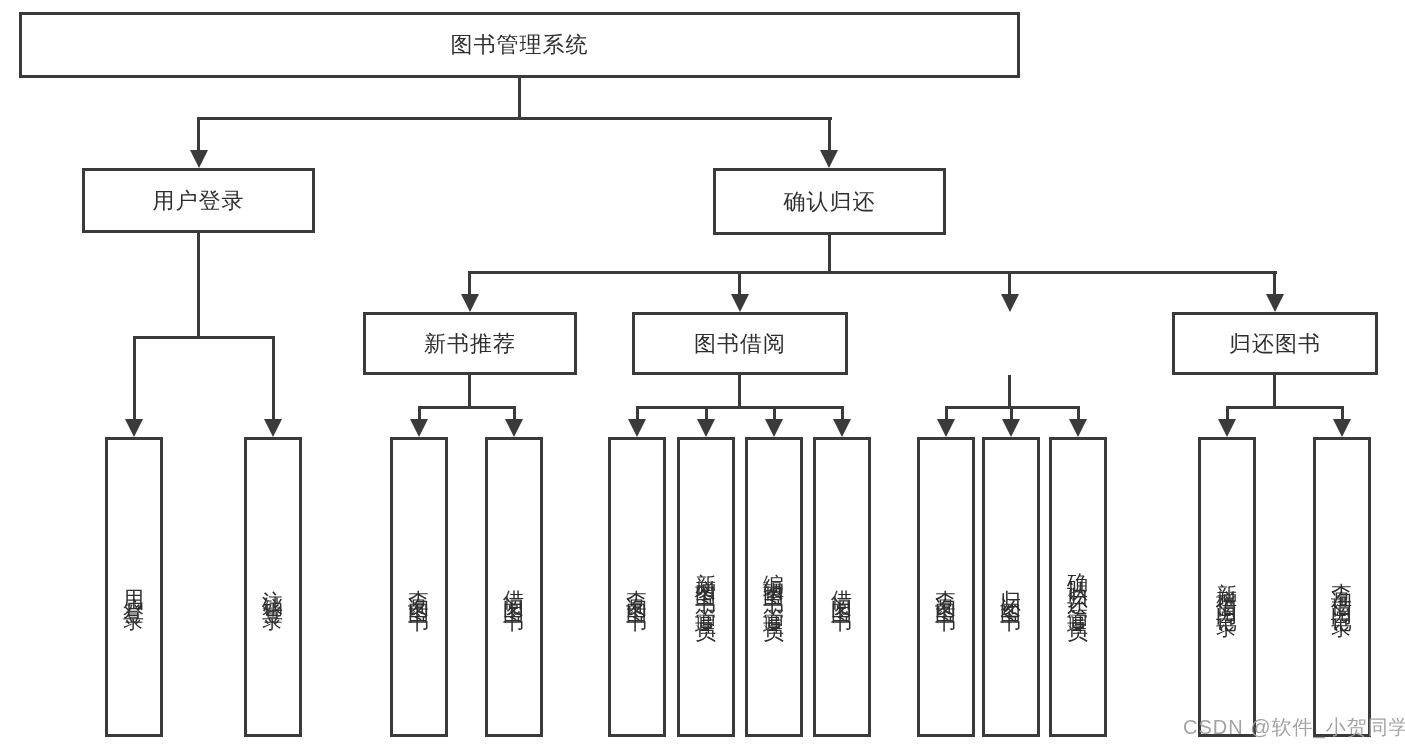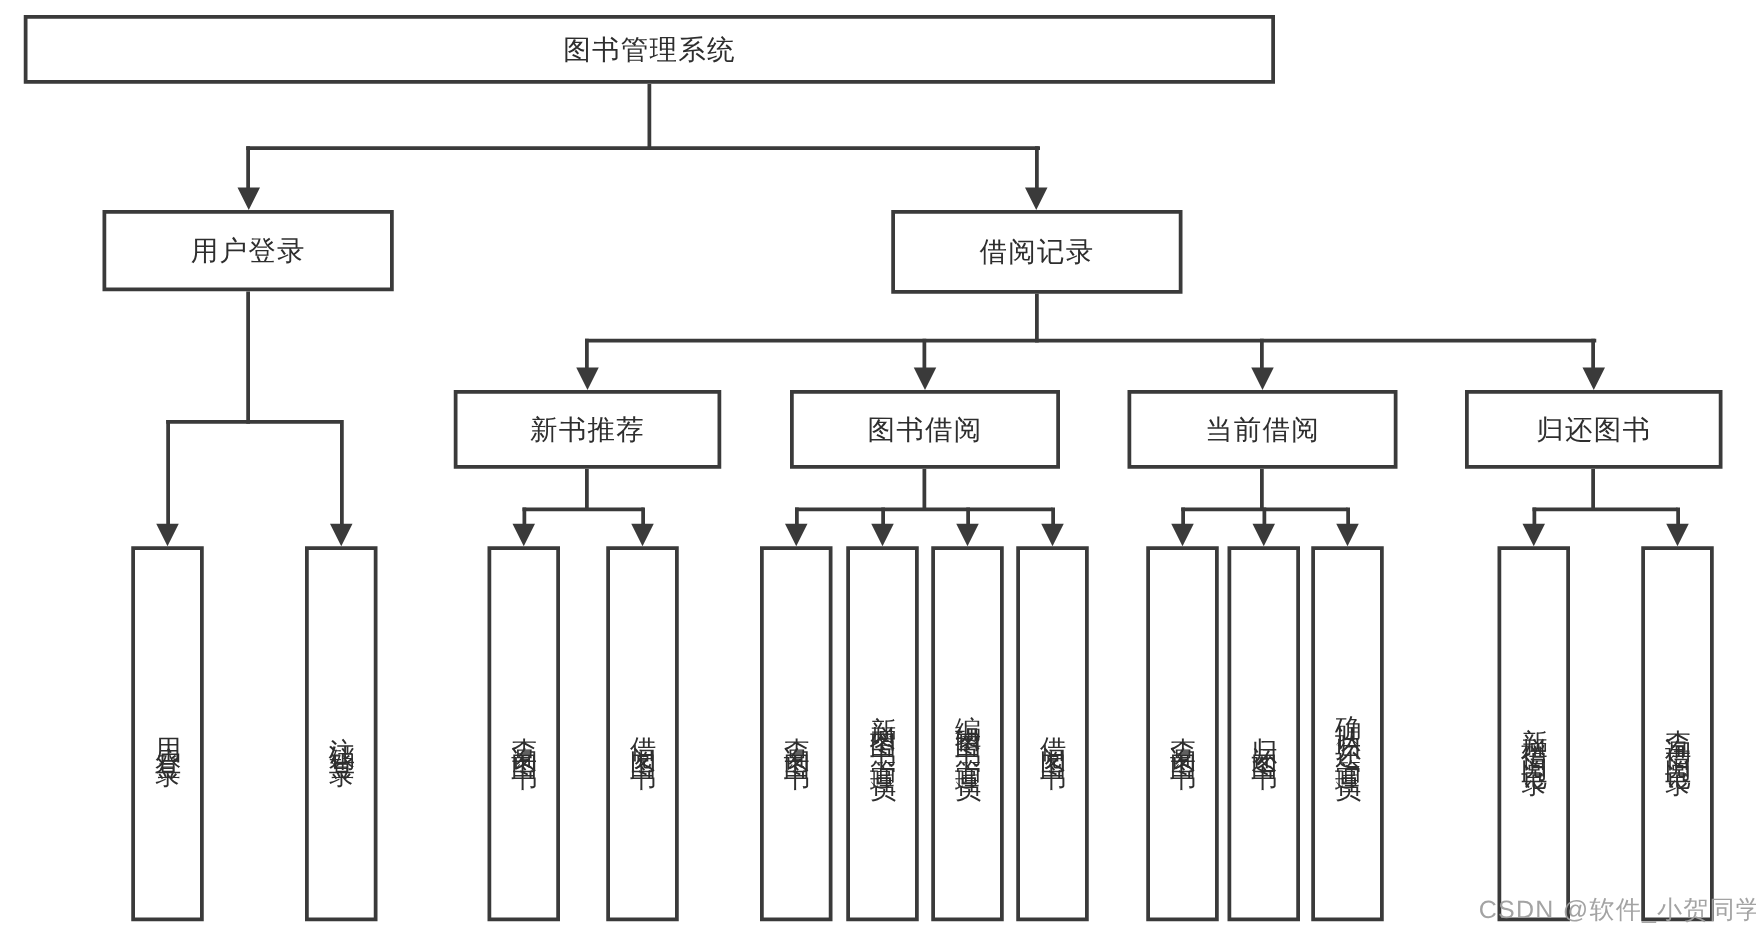--- a/index.html
+++ b/index.html
@@ -86,39 +86,36 @@
   <div class="vline" style="left:1077px;top:406px;height:15px"></div>
   <div class="arrow" style="left:1069px;top:419px"></div>
 
   <div class="vline" style="left:1273px;top:375px;height:33px"></div>
   <div class="hline" style="left:1226px;top:406px;width:116px"></div>
   <div class="vline" style="left:1226px;top:406px;height:15px"></div>
   <div class="arrow" style="left:1218px;top:419px"></div>
   <div class="vline" style="left:1341px;top:406px;height:15px"></div>
   <div class="arrow" style="left:1333px;top:419px"></div>
 
-  <div class="box" style="left:19px;top:12px;width:1001px;height:55px">
+  <div class="box" style="left:19px;top:12px;width:1001px;height:66px">
     <span>图书管理系统</span>
   </div>
 
   <div class="box" style="left:82px;top:168px;width:233px;height:65px">
     <span>用户登录</span>
   </div>
   <div class="box" style="left:713px;top:168px;width:233px;height:67px">
-    <span>借阅记录</span>
+    <span>确认归还</span>
   </div>
 
   <div class="box" style="left:363px;top:312px;width:214px;height:63px">
     <span>新书推荐</span>
   </div>
   <div class="box" style="left:632px;top:312px;width:216px;height:63px">
     <span>图书借阅</span>
-  </div>
-  <div class="box" style="left:902px;top:312px;width:216px;height:63px">
-    <span>当前借阅</span>
   </div>
   <div class="box" style="left:1172px;top:312px;width:206px;height:63px">
     <span>归还图书</span>
   </div>
 
   <div class="box leaf" style="left:105px;top:437px;width:58px;height:300px">
     <span>用户登录</span>
   </div>
   <div class="box leaf" style="left:244px;top:437px;width:58px;height:300px">
     <span>注销登录</span>

